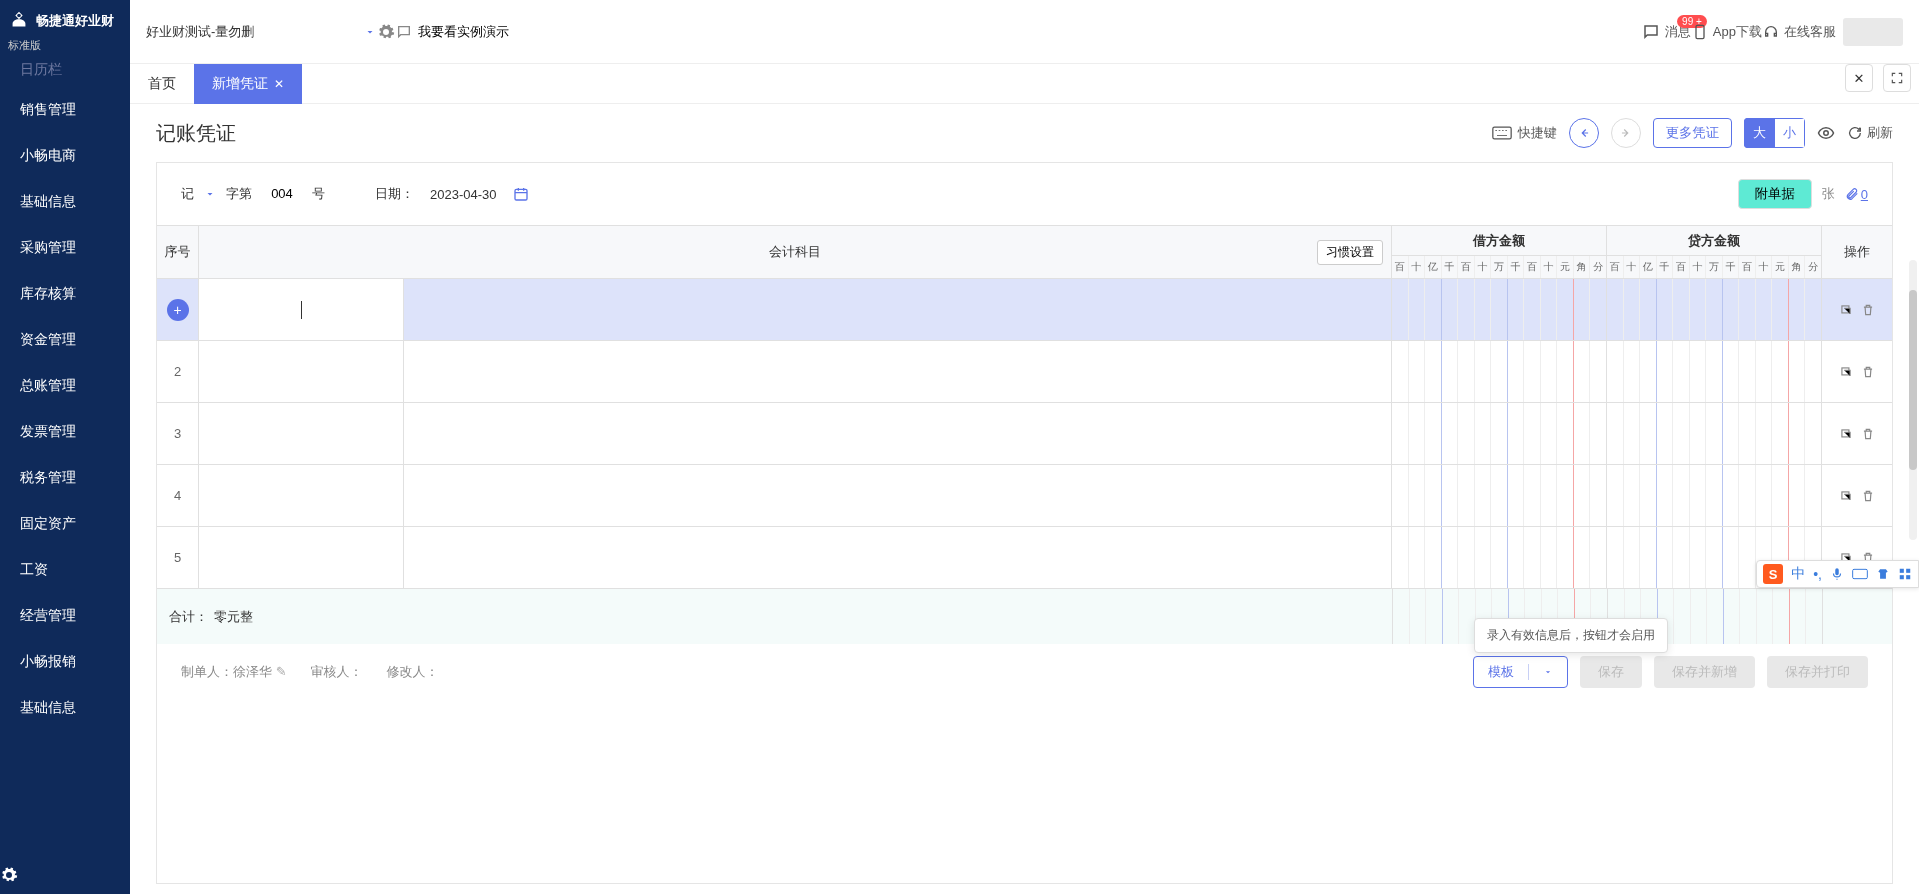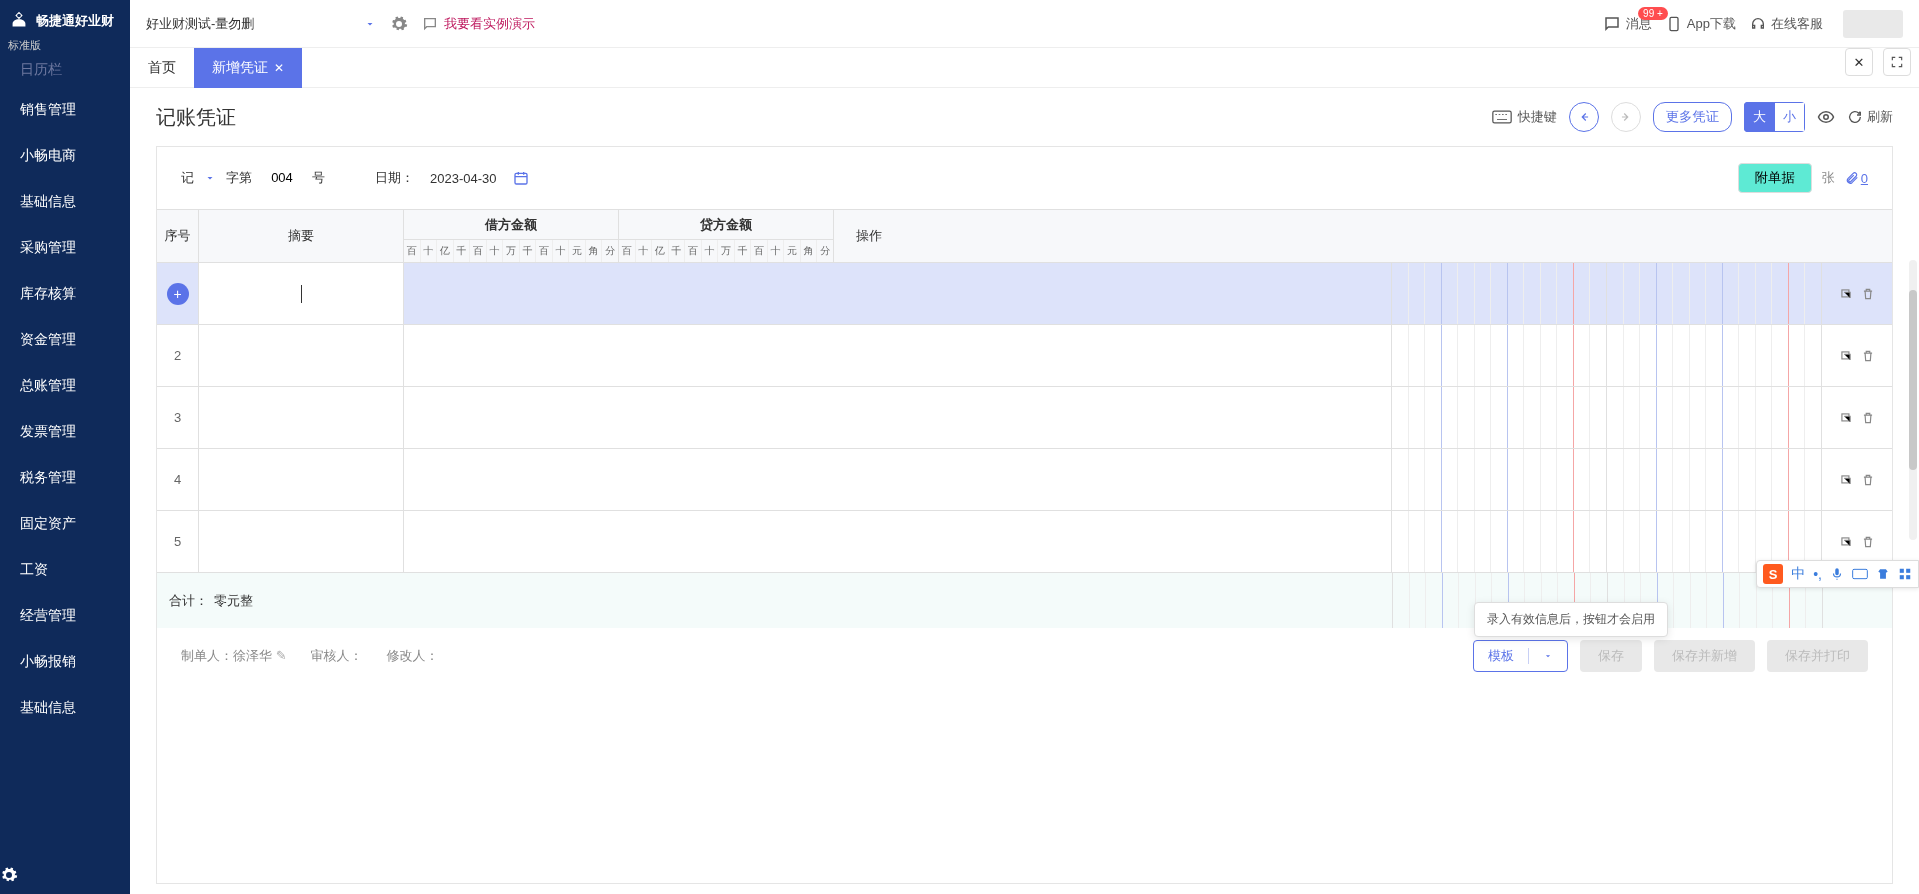--- a/index.html
+++ b/index.html
@@ -15,46 +15,46 @@
 .edition-badge { margin: 2px 8px 8px; font-size: 11px; color: #ccc; }
 .nav { flex: 1; overflow-y: auto; }
 .nav-item { padding: 14px 20px; font-size: 14px; cursor: pointer; }
 .nav-item.partial { padding-top: 0; padding-bottom: 8px; color: #aac; opacity: 0.6; }
 .gear-footer { text-align: center; padding: 10px 0; }
 
 
 .main { flex: 1; display: flex; flex-direction: column; position: relative; }
 
 
-.topbar { height: 48px; display: flex; align-items: center; padding: 0 16px; gap: 14px; border-bottom: 1px solid #eee; }
+.topbar { height: 64px; display: flex; align-items: center; padding: 0 16px; gap: 1px; border-bottom: 1px solid #eee; }
 .org-select { color: #333; display: flex; align-items: center; gap: 8px; min-width: 230px; }
 .org-select .chev { color: #5b73e8; }
 .topbar .gear { color: #888; }
-.demo-link { display: flex; align-items: center; gap: 6px; color: #be185d; }
+.demo-link { display: flex; align-items: center; gap: 6px; color: #000000; }
 .topbar-spacer { flex: 1; }
 .top-action { display: flex; align-items: center; gap: 5px; color: #555; cursor: pointer; position: relative; }
 .badge { position: absolute; top: -8px; right: -16px; background: #ff4d4f; color: #fff; font-size: 10px; padding: 1px 5px; border-radius: 8px; }
 .avatar-block { width: 60px; height: 28px; background: #e9e9e9; border-radius: 3px; margin-left: 6px; }
 
 
 .tabs-row { height: 40px; display: flex; border-bottom: 1px solid #eee; position: relative; }
 .tab { padding: 0 18px; height: 40px; display: flex; align-items: center; gap: 6px; cursor: pointer; font-size: 14px; }
 .tab.active { background: #5b73e8; color: #fff; }
 .tab-close-x { font-size: 12px; }
 .tabs-right { position: absolute; right: 8px; display: flex; gap: 10px; align-items: center; }
 .circle-btn { width: 28px; height: 28px; border: 1px solid #ddd; border-radius: 4px; display: flex; align-items: center; justify-content: center; cursor: pointer; background: #fff; }
 
 
 .page-header { display: flex; align-items: center; padding: 14px 26px; gap: 12px; }
 .page-title { font-size: 20px; font-weight: 500; }
 .ph-spacer { flex: 1; }
 .shortcut-btn { display: flex; align-items: center; gap: 6px; cursor: pointer; color: #555; }
 .nav-circle { width: 30px; height: 30px; border: 1px solid #ddd; border-radius: 50%; display: flex; align-items: center; justify-content: center; cursor: pointer; color: #888; }
 .nav-circle.active { border-color: #5b73e8; color: #5b73e8; }
-.link-btn { border: 1px solid #5b73e8; color: #5b73e8; padding: 5px 12px; border-radius: 12px; cursor: pointer; background: #fff; }
+.link-btn { border: 1px solid #5b73e8; color: #5b73e8; padding: 5px 12px; border-radius: 4px; cursor: pointer; background: #fff; }
 .size-toggle { display: flex; border-radius: 4px; overflow: hidden; }
 .size-toggle span { padding: 5px 8px; border: 1px solid #5b73e8; cursor: pointer; }
 .size-toggle .on { background: #5b73e8; color: #fff; }
 .size-toggle .off { background: #fff; color: #5b73e8; border-left: none; }
 .eye-btn, .refresh-btn { display: flex; align-items: center; gap: 4px; cursor: pointer; color: #555; }
 
 
 .voucher-card { margin: 0 26px 10px; border: 1px solid #e5e5e5; flex: 1; display: flex; flex-direction: column; background: #fff; }
 .form-row { display: flex; align-items: center; padding: 16px 24px; gap: 10px; }
 .form-row .lbl { color: #333; }
@@ -292,21 +292,24 @@
           <svg width="14" height="14" viewBox="0 0 24 24">
               <path fill="none" stroke="#5b73e8" stroke-width="2" d="M21 11l-9 9a5 5 0 01-7-7l9-9a3.5 3.5 0 015 5l-9 9a2 2 0 01-3-3l8-8"></path>
             </svg>
           <u>0</u>
         </span>
       </div>
 
       <div class="vt">
         <div class="vt-head">
           <div class="col-seq vt-head-stack">序号</div>
-          <div class="col-summary vt-head-stack">摘要</div>
+          <div class="col-account vt-head-stack">
+            <span>会计科目</span>
+            <button class="habit-btn">习惯设置</button>
+          </div>
           <div class="col-amt">
             <div class="amt-head-top">借方金额</div>
             <div class="digit-row">
                 <div class="digit-cell">百</div>
                 <div class="digit-cell">十</div>
                 <div class="digit-cell">亿</div>
                 <div class="digit-cell">千</div>
                 <div class="digit-cell">百</div>
                 <div class="digit-cell">十</div>
                 <div class="digit-cell">万</div>

